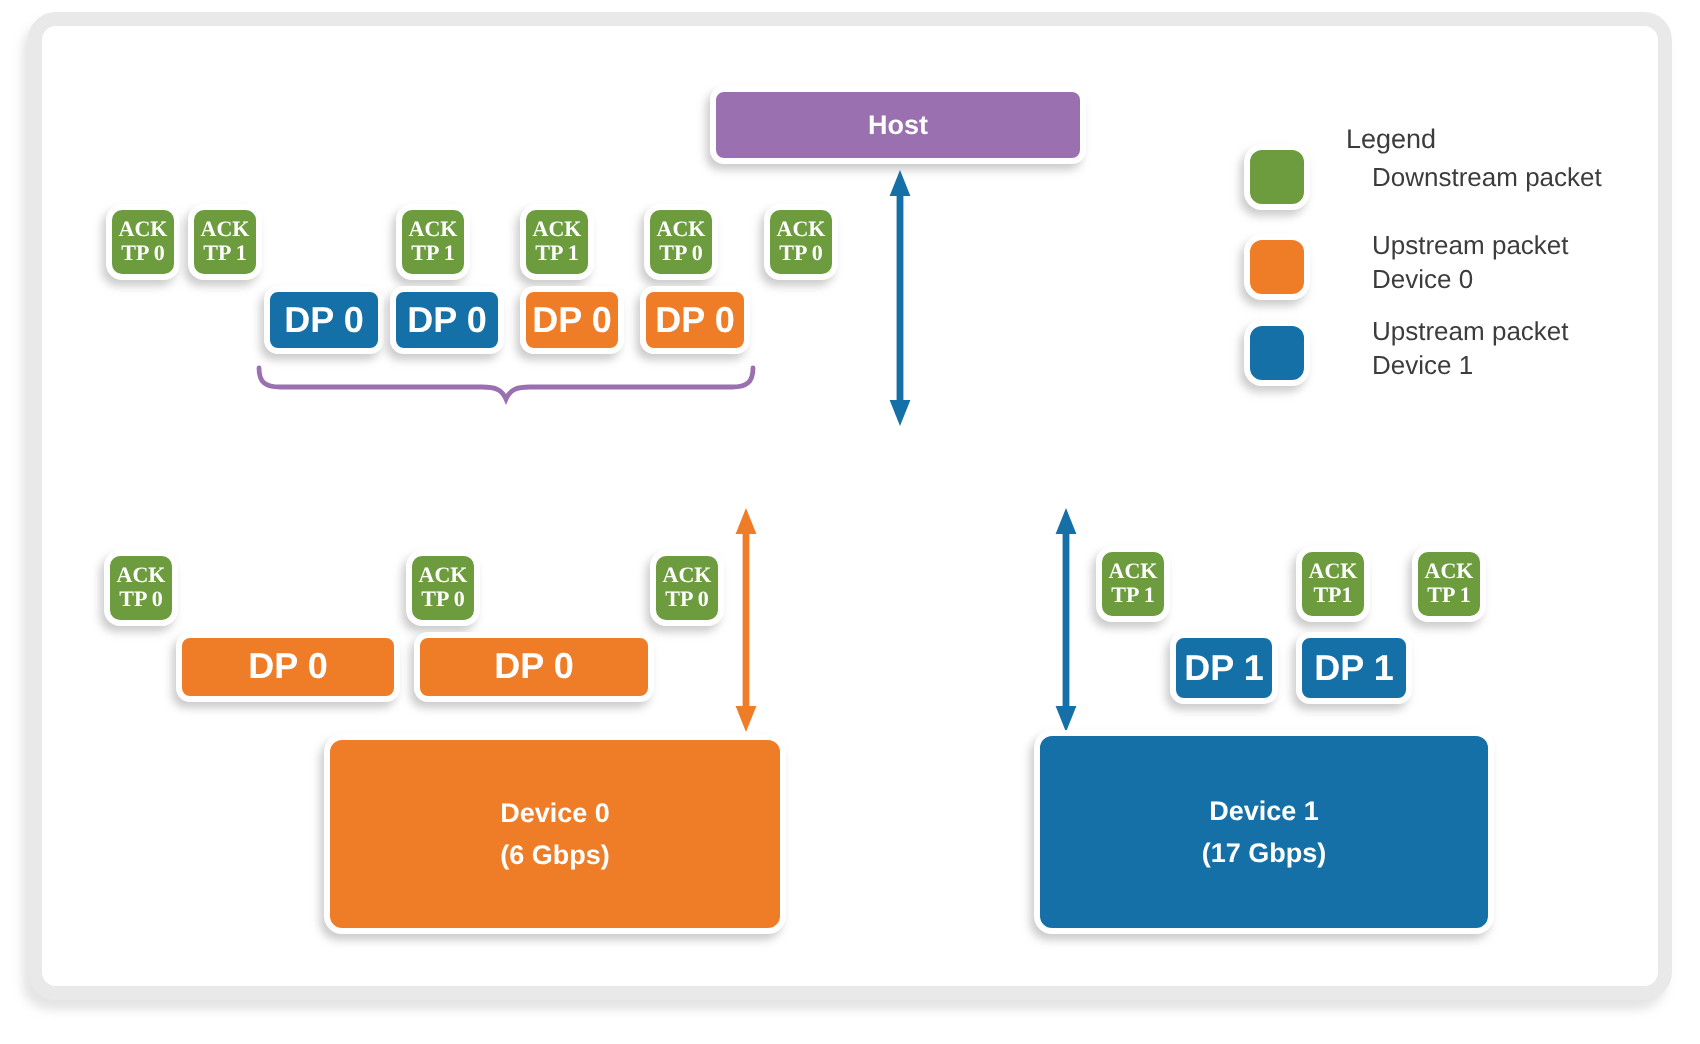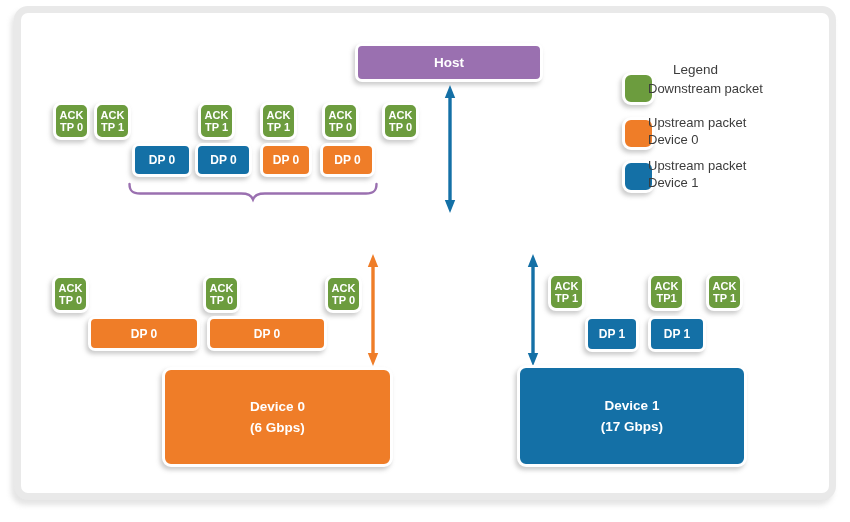--- a/index.html
+++ b/index.html
@@ -1,32 +1,32 @@
 <!DOCTYPE html>
 <html><head>
 <meta charset="utf-8">
 <style>
   html,body{margin:0;padding:0;background:#fff;}
   body{width:850px;height:522px;position:relative;font-family:"Liberation Sans",sans-serif;overflow:hidden;}
   .canvas{position:absolute;left:0;top:0;width:850px;height:522px;}
   .frame{position:absolute;left:14px;top:6px;width:808px;height:480px;border:7px solid #e9e9e9;border-radius:14px;background:#ffffff;box-shadow:-3px 5px 5px rgba(150,150,150,.25);}
   .box{position:absolute;box-sizing:border-box;border:3px solid #ffffff;color:#ffffff;font-weight:bold;display:flex;align-items:center;justify-content:center;box-shadow:-2px 3px 4px rgba(110,110,110,.35);}
   .node{border-radius:7px;font-size:13.5px;}
-  .ack{border-radius:8px;flex-direction:column;font-size:11px;line-height:12px;text-align:center;}
-  .dp{border-radius:7px;font-size:12px;}
+  .ack{border-radius:8px;flex-direction:column;font-size:11px;line-height:12px;text-align:center;font-family:Liberation Serif, serif;}
+  .dp{border-radius:7px;font-size:18px;}
   .devbox{border-radius:9px;font-size:13.5px;flex-direction:column;line-height:21px;}
   .c-purple{background:#9a70b0;}
   .c-green{background:#6c9c3e;}
   .c-blue{background:#1470a6;}
   .c-orange{background:#ef7d28;}
   .arrow{position:absolute;overflow:visible;}
   .brace-label{position:absolute;left:128px;top:201px;width:250px;text-align:center;font-size:13.5px;color:#3c3c3c;}
   .legend-title{position:absolute;left:673px;top:42px;font-size:13.5px;color:#3c3c3c;margin-top:20px;}
   .legend-sq{position:absolute;left:622px;width:33px;height:33px;box-sizing:border-box;border:3px solid #fff;border-radius:9px;box-shadow:-2px 3px 4px rgba(110,110,110,.35);}
-  .legend-text{position:absolute;left:648px;font-size:13px;line-height:16.5px;color:#3c3c3c;}
+  .legend-text{position:absolute;left:686px;font-size:13px;line-height:16.5px;color:#3c3c3c;}
 </style>
 </head>
 <body>
 
 <div class="canvas">
   <div class="frame"></div>
 
   <div class="box node c-purple" style="left:355px;top:43px;width:188px;height:39px;">
     <span>Host</span>
   </div>

